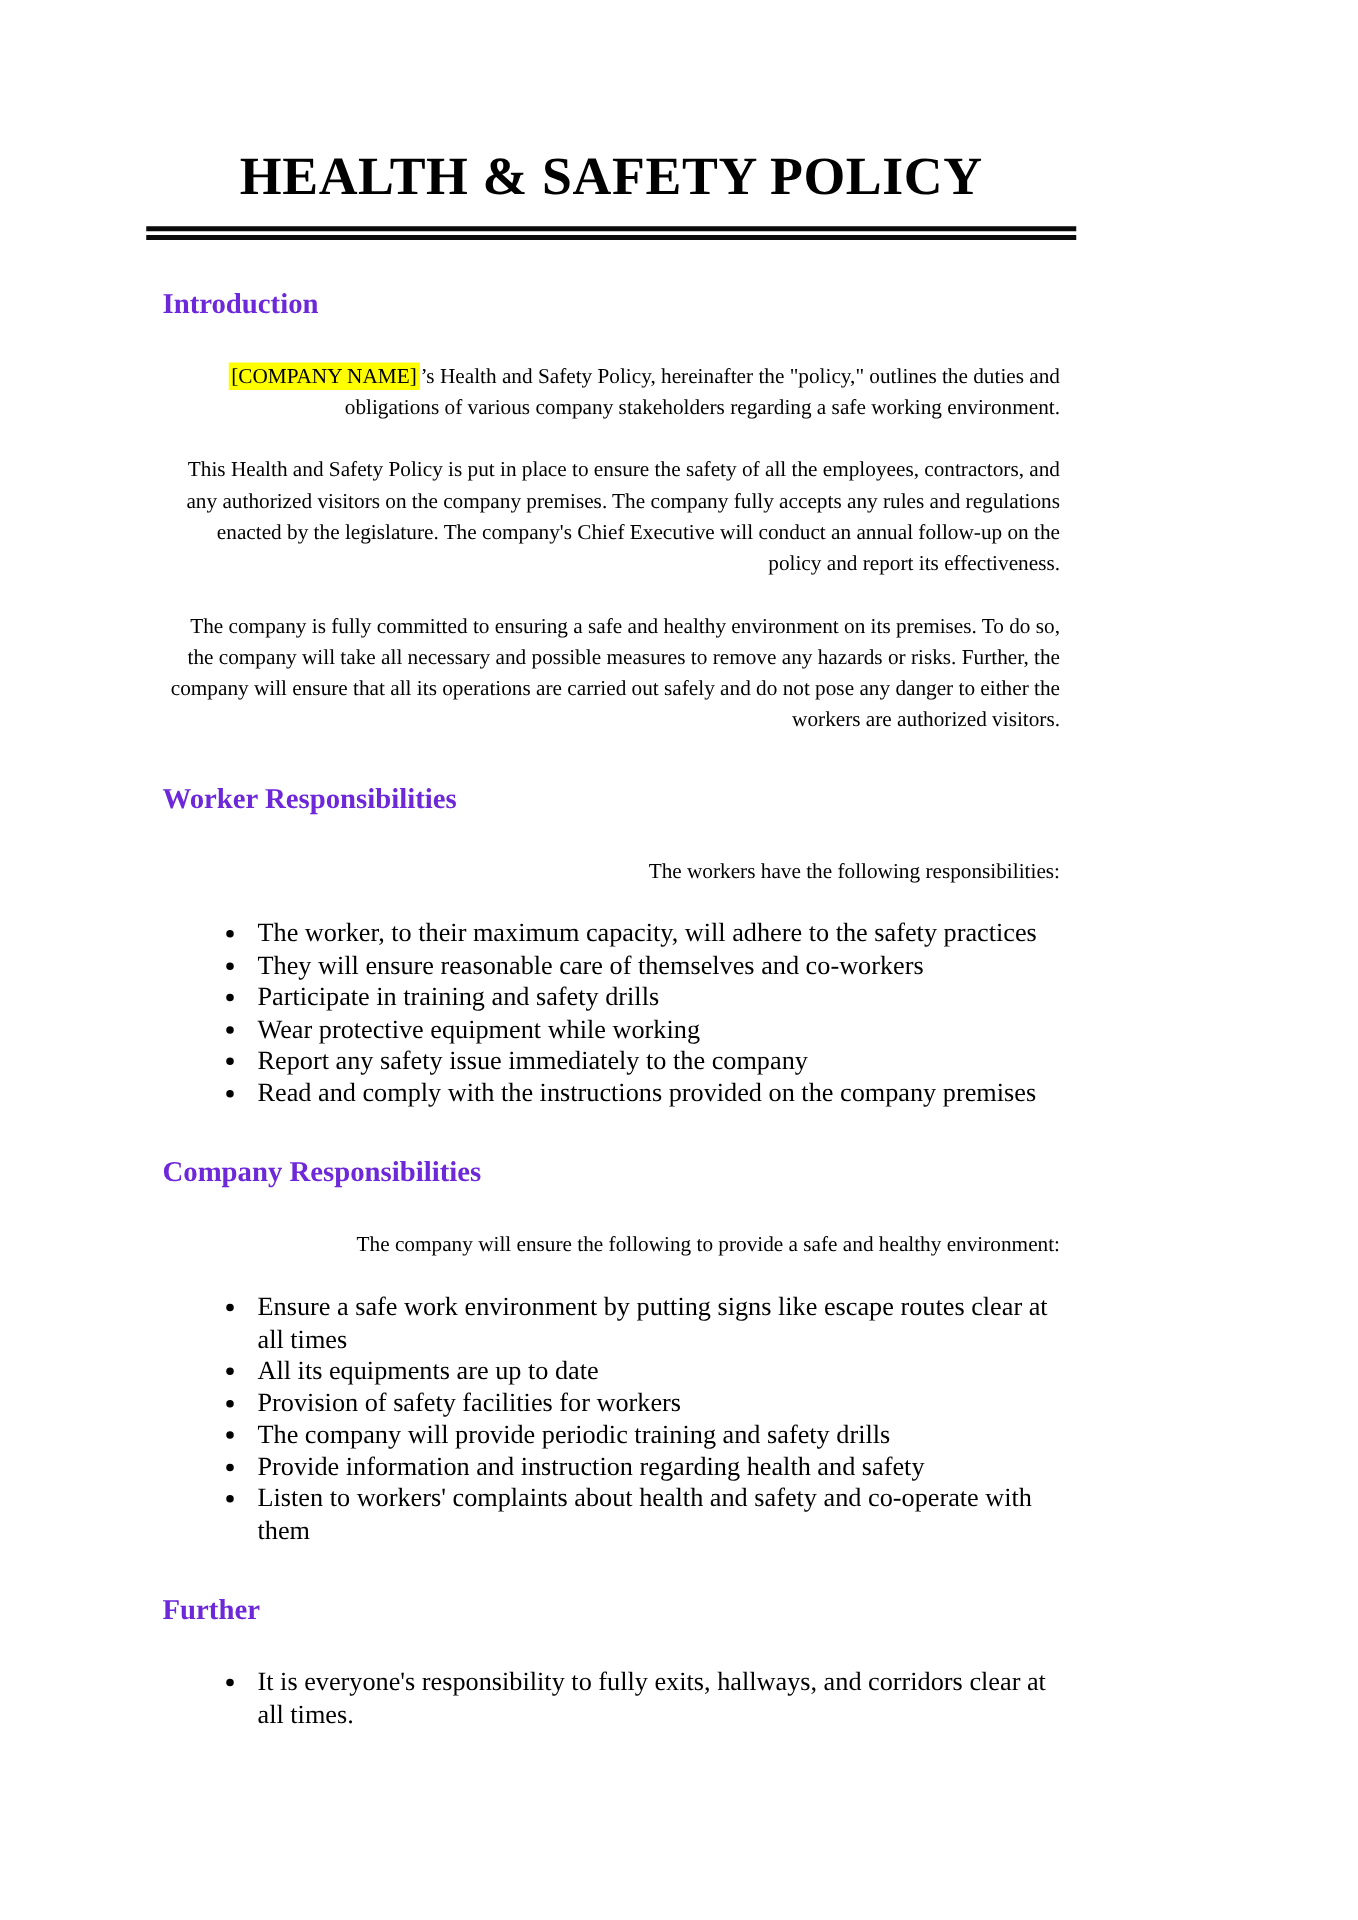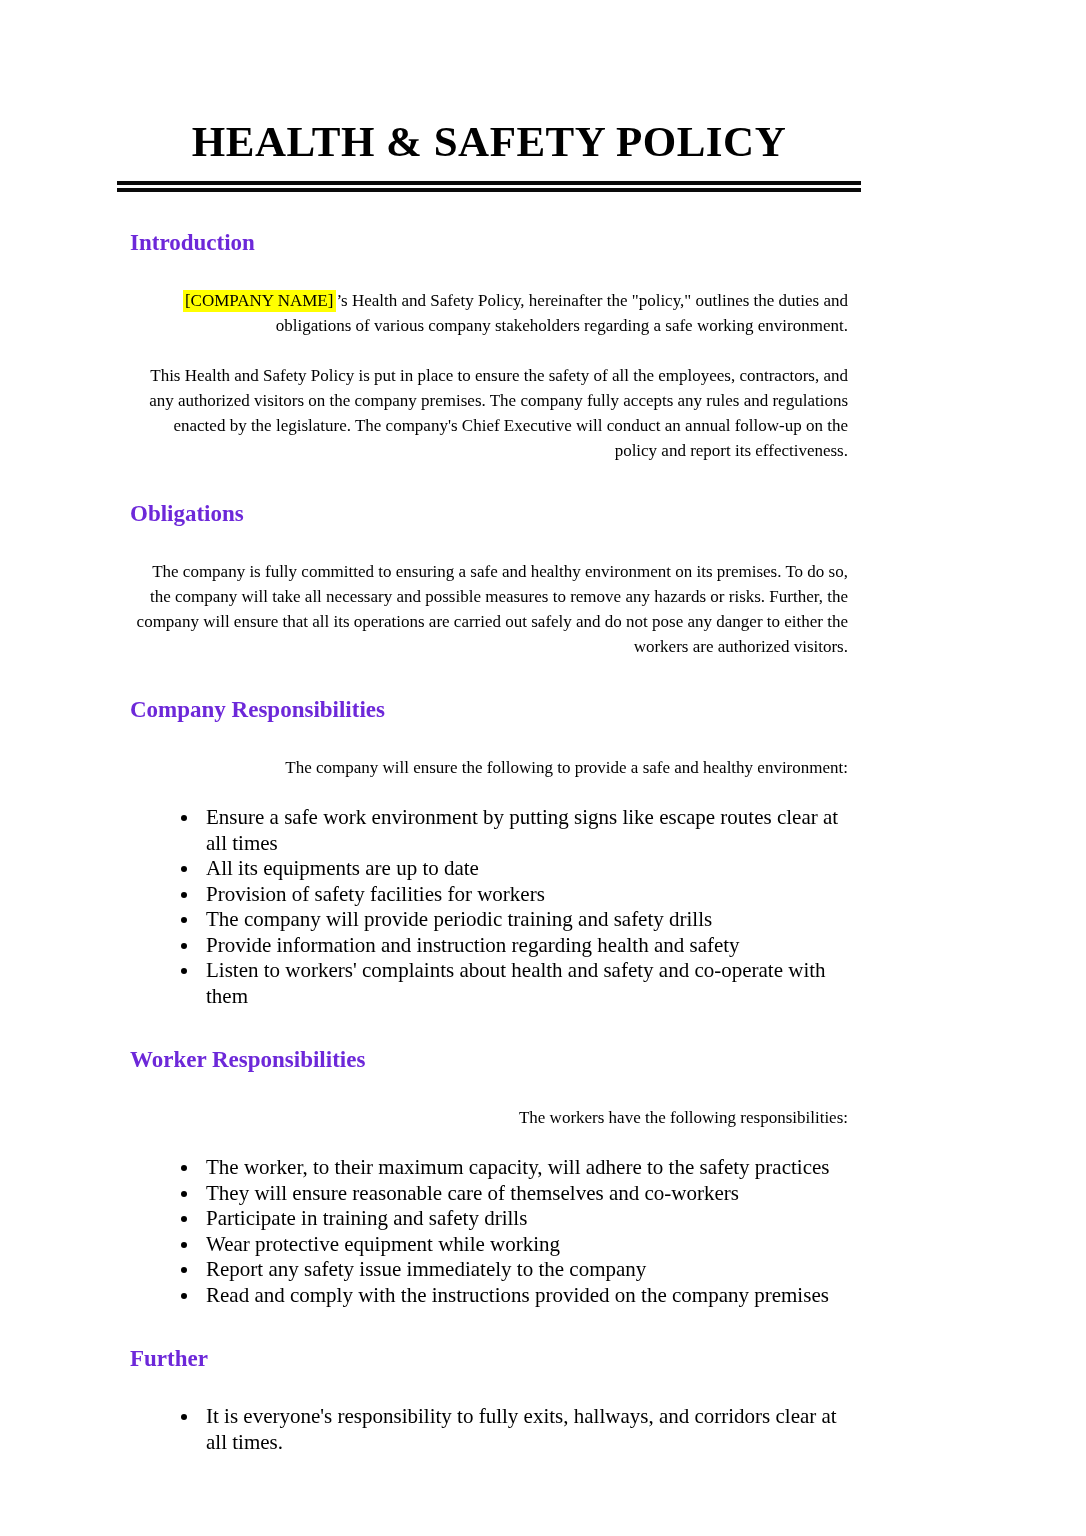--- a/index.html
+++ b/index.html
@@ -67,50 +67,49 @@
   <h1 class="doc-title">HEALTH &amp; SAFETY POLICY</h1>
   <div class="title-rule"></div>
 
   <section>
     <h2 class="section-heading">Introduction</h2>
     <p class="body-text"><span class="highlight">[COMPANY NAME]</span><span>’s Health and Safety Policy, hereinafter the "policy," outlines the duties and obligations of various company stakeholders regarding a safe working environment.</span></p>
     <p class="body-text">This Health and Safety Policy is put in place to ensure the safety of all the employees, contractors, and any authorized visitors on the company premises. The company fully accepts any rules and regulations enacted by the legislature. The company's Chief Executive will conduct an annual follow-up on the policy and report its effectiveness.</p>
   </section>
 
   <section>
-    <h2 class="section-heading">Obligations</h2>
     <p class="body-text">The company is fully committed to ensuring a safe and healthy environment on its premises. To do so, the company will take all necessary and possible measures to remove any hazards or risks. Further, the company will ensure that all its operations are carried out safely and do not pose any danger to either the workers are authorized visitors.</p>
+  </section>
+
+  <section>
+    <h2 class="section-heading">Worker Responsibilities</h2>
+    <p class="body-text">The workers have the following responsibilities:</p>
+    <ul class="bullet-list">
+      <li>The worker, to their maximum capacity, will adhere to the safety practices</li>
+      <li>They will ensure reasonable care of themselves and co-workers</li>
+      <li>Participate in training and safety drills</li>
+      <li>Wear protective equipment while working</li>
+      <li>Report any safety issue immediately to the company</li>
+      <li>Read and comply with the instructions provided on the company premises</li>
+    </ul>
   </section>
 
   <section>
     <h2 class="section-heading">Company Responsibilities</h2>
     <p class="body-text">The company will ensure the following to provide a safe and healthy environment:</p>
     <ul class="bullet-list">
       <li>Ensure a safe work environment by putting signs like escape routes clear at all times</li>
       <li>All its equipments are up to date</li>
       <li>Provision of safety facilities for workers</li>
       <li>The company will provide periodic training and safety drills</li>
       <li>Provide information and instruction regarding health and safety</li>
       <li>Listen to workers' complaints about health and safety and co-operate with them</li>
     </ul>
   </section>
 
   <section>
-    <h2 class="section-heading">Worker Responsibilities</h2>
-    <p class="body-text">The workers have the following responsibilities:</p>
-    <ul class="bullet-list">
-      <li>The worker, to their maximum capacity, will adhere to the safety practices</li>
-      <li>They will ensure reasonable care of themselves and co-workers</li>
-      <li>Participate in training and safety drills</li>
-      <li>Wear protective equipment while working</li>
-      <li>Report any safety issue immediately to the company</li>
-      <li>Read and comply with the instructions provided on the company premises</li>
-    </ul>
-  </section>
-
-  <section>
     <h2 class="section-heading">Further</h2>
     <ul class="bullet-list">
       <li>It is everyone's responsibility to fully exits, hallways, and corridors clear at all times.</li>
     </ul>
   </section>
 
 </div>
 
 </body></html>

